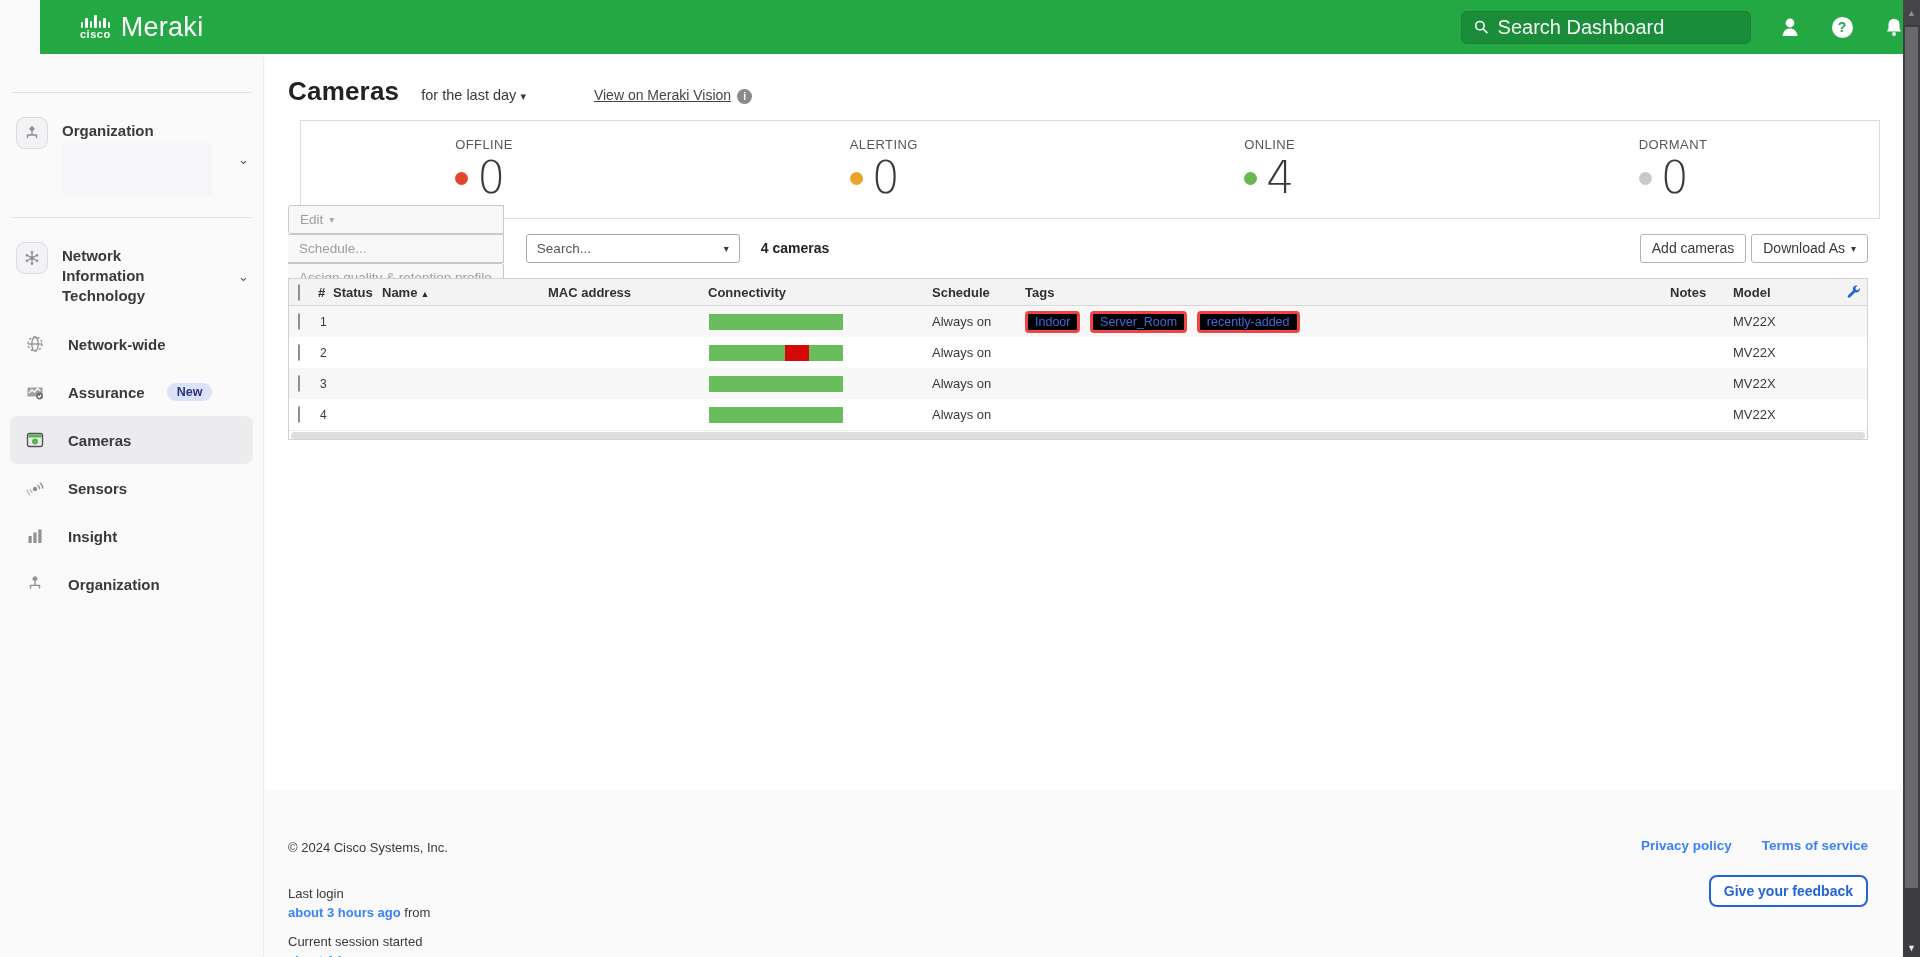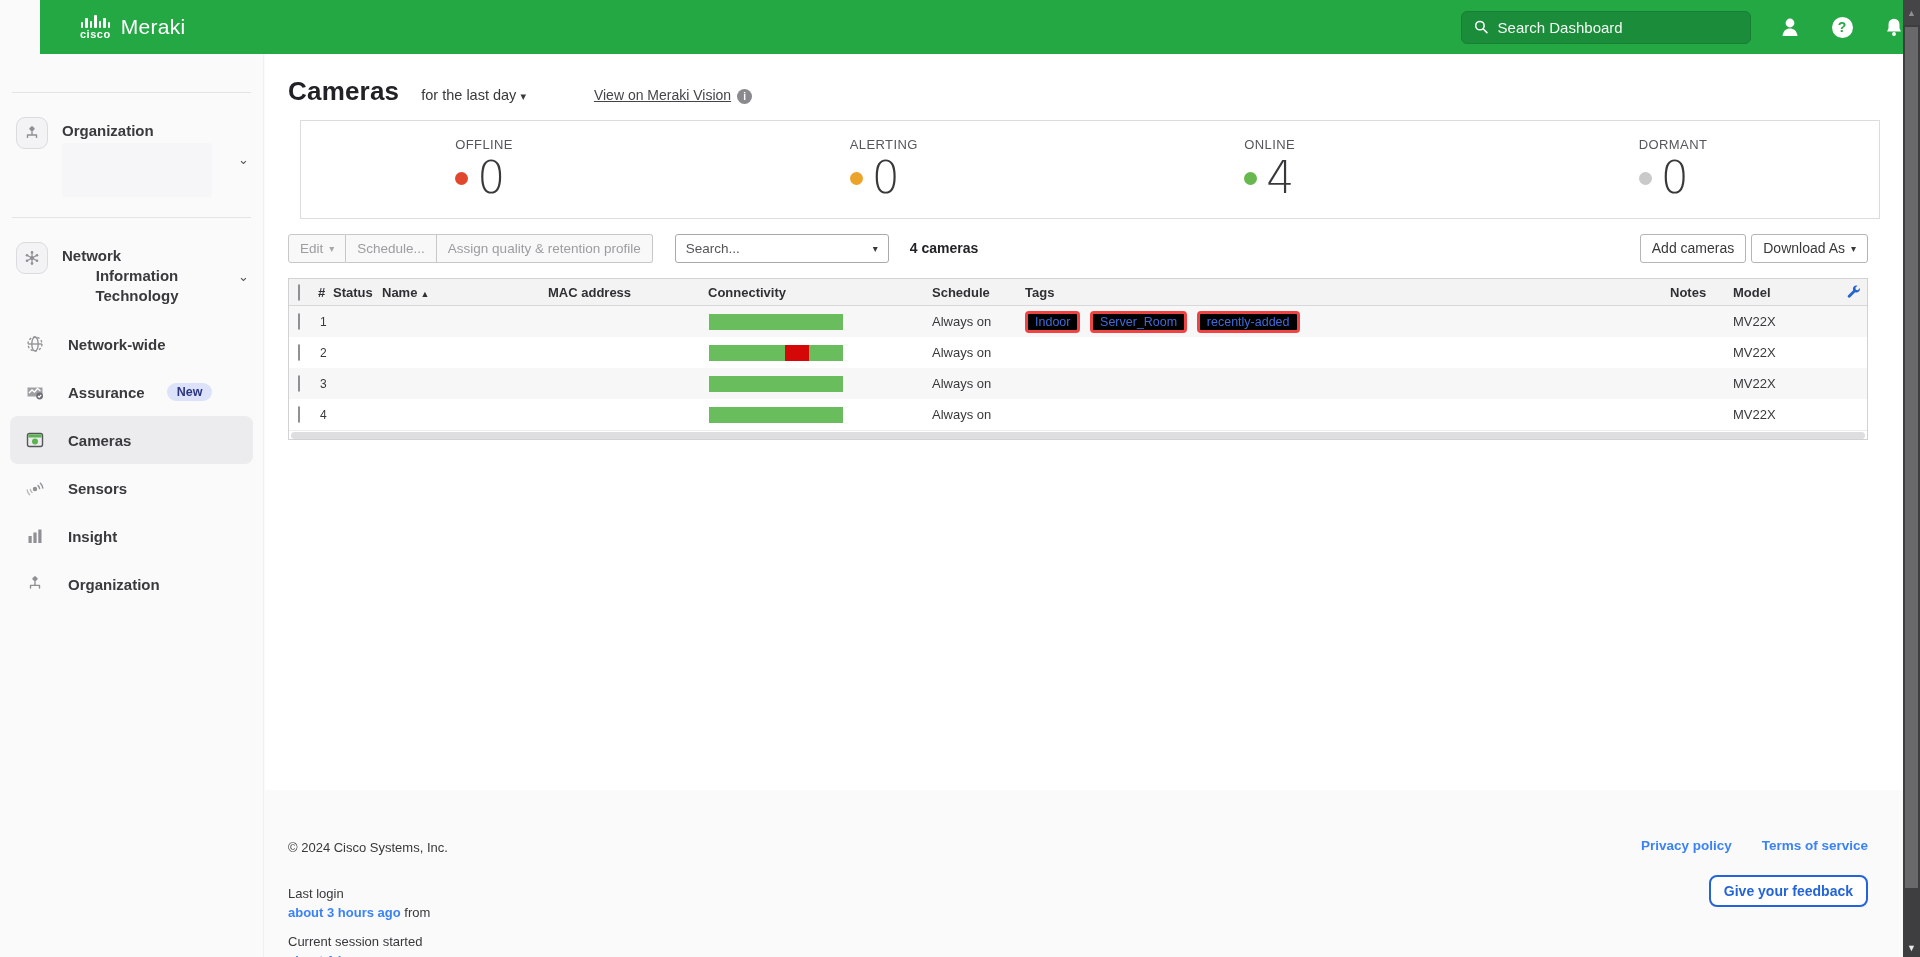--- a/index.html
+++ b/index.html
@@ -7,38 +7,38 @@
   body { font-family:"Liberation Sans", sans-serif; background:#fafafa; color:#39393c; overflow:hidden; }
   #app { position:relative; width:1920px; height:957px; overflow:hidden; }
 
   
   .topbar { position:absolute; left:0; top:0; width:1903px; height:54px; background:#23a844; display:flex; align-items:center; z-index:30;margin-left:40px; }
   .brand { display:flex; align-items:center; margin-left:40px; gap:10px; }
   .cisco-logo { display:flex; align-items:flex-end; gap:2px; height:22px; }
   .cisco-bars { display:flex; align-items:flex-end; gap:2px; height:14px; }
   .cisco-bars i { width:2.5px; background:#fff; border-radius:1px; display:block; }
   .cisco-word { color:#fff; font-size:11px; font-weight:bold; letter-spacing:.5px; line-height:8px; }
-  .brand-name { color:#fff; font-size:21px; font-weight:400; letter-spacing:.3px; }
+  .brand-name { color:#fff; font-size:27px; font-weight:400; letter-spacing:.3px; }
   .topbar-right { margin-left:auto; display:flex; align-items:center; gap:26px; margin-right:36px; }
   .search-dash { display:flex; align-items:center; gap:9px; width:290px; height:33px; background:#1b8c3a; border:1px solid #178035; border-radius:6px; padding:0 12px; }
-  .search-dash input { background:transparent; border:none; outline:none; color:#0f172a; font-size:15px; width:100%; font-family:"Liberation Sans",sans-serif; }
+  .search-dash input { background:transparent; border:none; outline:none; color:#0f172a; font-size:20px; width:100%; font-family:"Liberation Sans",sans-serif; }
   .search-dash input::placeholder { color:#fff; opacity:.95; }
   .top-icon { width:26px; height:26px; display:flex; align-items:center; justify-content:center; cursor:pointer; }
   .help-circle { width:21px; height:21px; border-radius:50%; background:#fff; color:#23a844; font-weight:bold; font-size:14px; display:flex; align-items:center; justify-content:center; }
 
   
   .sidebar { position:absolute; left:0; top:54px; width:264px; bottom:0; background:#fafafa; border-right:1px solid #f0f0f0; z-index:10; }
   .side-item { display:flex; align-items:center; gap:18px; height:48px; padding:0 14px 0 20px; font-size:15px; font-weight:bold; color:#3a3a3e; cursor:pointer; }
   .side-item .glyph { width:30px; display:flex; justify-content:center; flex:none; }
   .side-item.selected { background:#ececee; border-radius:8px; margin:0 10px; padding:0 4px 0 10px; }
   .side-divider { height:1px; background:#e4e4e6; margin:14px 12px; }
   .side-section { display:flex; padding:10px 14px 6px 16px; gap:14px; position:relative; }
   .icon-box { width:32px; height:32px; border-radius:9px; background:#f3f3f5; border:1px solid #dcdce0; display:flex; align-items:center; justify-content:center; flex:none; }
   .section-text { font-size:15px; font-weight:bold; color:#3a3a3e; width:150px; line-height:20px; padding-top:4px; }
-  .section-name { font-weight:bold; text-align:center; min-height:16px; }
+  .section-name { font-weight:bold; min-height:16px; }
   .org-name-blank { height:54px; background:#f6f6f8; border-radius:4px; margin:2px 0 0 0; }
   .chev { margin-left:auto; color:#55555a; font-size:13px; align-self:center; padding-top:4px; }
   .badge-new { background:#dbe2f9; color:#2d3580; font-size:12.5px; font-weight:bold; border-radius:10px; padding:2px 10px; margin-left:4px; }
 
   
   .main-white { position:absolute; left:265px; top:54px; width:1638px; height:736px; background:#ffffff; }
 
   .title-row { position:absolute; left:288px; top:76px; display:flex; align-items:baseline; }
   .page-title { font-size:26px; font-weight:bold; color:#222226; letter-spacing:.2px; }
   .time-filter { margin-left:22px; font-size:14.5px; color:#39393c; cursor:pointer; }
@@ -48,21 +48,21 @@
 
   .status-panel { position:absolute; left:288px; top:120px; width:1580px; height:99px; background:#fff; border:1px solid #dcdcdc; display:flex;margin-left:12px; }
   .status-card { width:25%; display:flex; align-items:center; justify-content:center; }
   .status-inner { display:flex; flex-direction:column; align-items:flex-start; min-width:86px; }
   .status-label { font-size:13px; color:#55565b; letter-spacing:.4px; margin-bottom:2px; }
   .status-valrow { display:flex; align-items:center; gap:9px; }
   .status-dot { width:13px; height:13px; border-radius:50%; background:#ccc; }
   .status-value { font-size:44px; font-weight:300; color:#39393c; font-family:"DejaVu Sans",sans-serif; line-height:48px; }
 
   .toolbar { position:absolute; left:288px; top:233px; width:1580px; height:30px; display:flex; align-items:center; }
-  .btn-group { display:flex; }
+  .btn-group { display:flex;flex-direction:column; }
   .tb-btn { height:29px; background:#f8f8f8; border:1px solid #c8c8c8; color:#9d9da1; font-size:13.5px; padding:0 11px; display:flex; align-items:center; gap:6px; cursor:default; }
   .tb-btn + .tb-btn { border-left:none; }
   .tb-btn:first-child { border-radius:3px 0 0 3px; }
   .tb-btn:last-child { border-radius:0 3px 3px 0; }
   .tb-caret { font-size:10px; color:#a8a8ac; }
   .search-select { margin-left:22px; width:214px; height:29px; border:1px solid #a9a9ad; border-radius:3px; background:#fff; display:flex; align-items:center; padding:0 10px; font-size:13.5px; color:#555559; cursor:pointer; }
   .search-select .tb-caret { margin-left:auto; color:#39393c; }
   .cam-count { margin-left:21px; font-size:14px; font-weight:bold; color:#232327; }
   .toolbar-right { margin-left:auto; display:flex; }
   .action-btn { height:29px; background:#fff; border:1px solid #b5b5b9; border-radius:3px; font-size:14px; color:#39393c; padding:0 11px; display:flex; align-items:center; gap:6px; cursor:pointer; }

